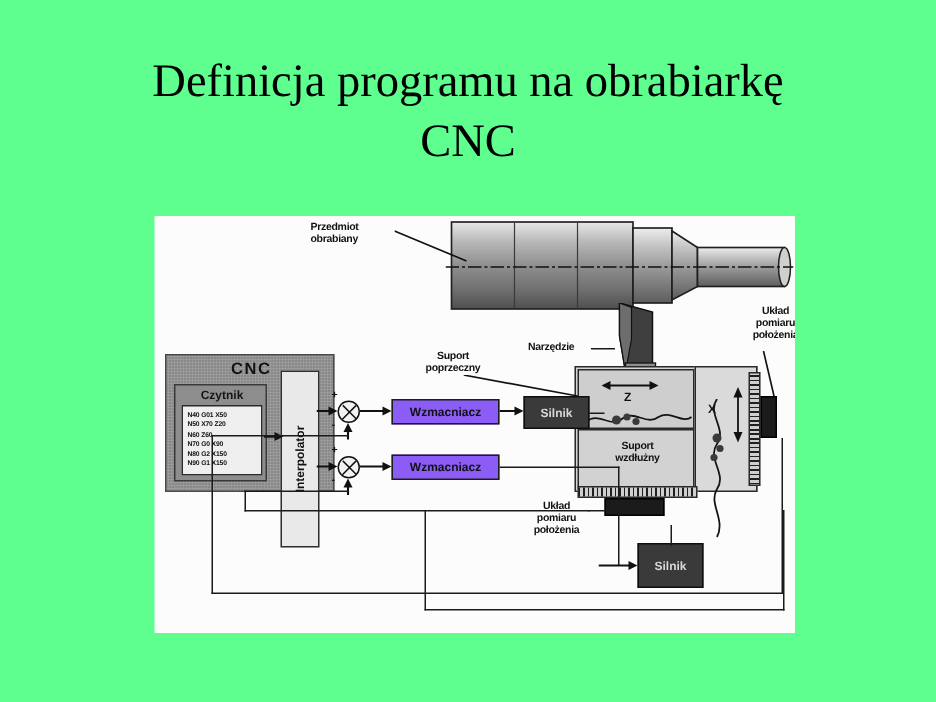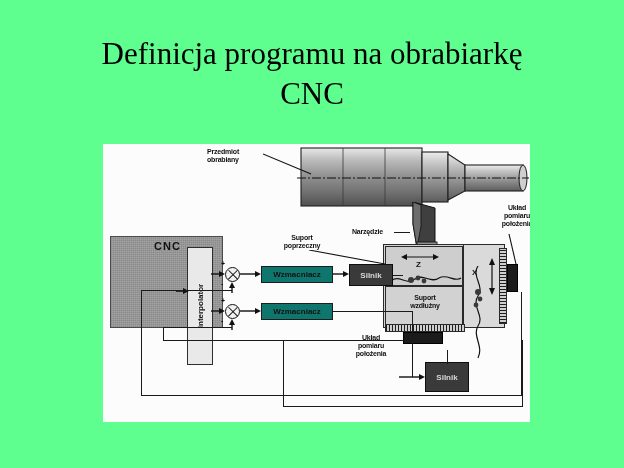--- a/index.html
+++ b/index.html
@@ -99,21 +99,21 @@
     width:13px;height:1.4px;background:#121212;
   }
   .sum:before{transform:translate(-50%,-50%) rotate(45deg);}
   .sum:after{transform:translate(-50%,-50%) rotate(-45deg);}
   .sgn{position:absolute;font-family:"Liberation Sans",sans-serif;
        font-size:7px;font-weight:bold;color:#111;}
 
   
   .wz{
     position:absolute;height:17px;
-    background:#0f766e;border:1.3px solid #1d1d1d;
+    background:#8b5cf6;border:1.3px solid #1d1d1d;
     display:flex;align-items:center;justify-content:center;
     font-family:"Liberation Sans", sans-serif;
     font-size:8px;font-weight:bold;color:#111;
   }
   
   .sil{
     position:absolute;
     background:#3a3a3a;border:1.3px solid #0e0e0e;
     display:flex;align-items:center;justify-content:center;
     font-family:"Liberation Sans", sans-serif;
@@ -272,20 +272,31 @@
     <svg style="position:absolute;left:366px;top:122px;" width="18" height="100">
       <path d="M9,0 C2,10 16,20 9,30 C2,40 16,50 9,60 C3,70 15,80 9,92" stroke="#141414" stroke-width="1.2" fill="none"></path>
       <circle cx="9" cy="26" r="3" fill="#3a3a3a"></circle>
       <circle cx="11" cy="33" r="2.4" fill="#3a3a3a"></circle>
       <circle cx="7" cy="39" r="2.4" fill="#3a3a3a"></circle>
     </svg>
 
     <div class="cnc-box">
       <div class="cnc-title">CNC</div>
 
+      <div class="reader">
+        <div class="reader-title">Czytnik</div>
+        <div class="tape">
+          <div class="code">N40 G01 X50</div>
+          <div class="code">N50 X70 Z20</div>
+          <div class="code">N60 Z60</div>
+          <div class="code">N70 G0 X90</div>
+          <div class="code">N80 G2 X150</div>
+          <div class="code">N90 G1 X150</div>
+        </div>
+      </div>
 
       <div class="interp">
         <span>Interpolator</span>
       </div>
     </div>
 
     <svg style="position:absolute;left:73px;top:142px;" width="14" height="10">
       <line x1="0" y1="5" x2="9" y2="5" stroke="#111" stroke-width="1.6"></line>
       <polygon points="13,5 7,2 7,8" fill="#111"></polygon>
     </svg>

